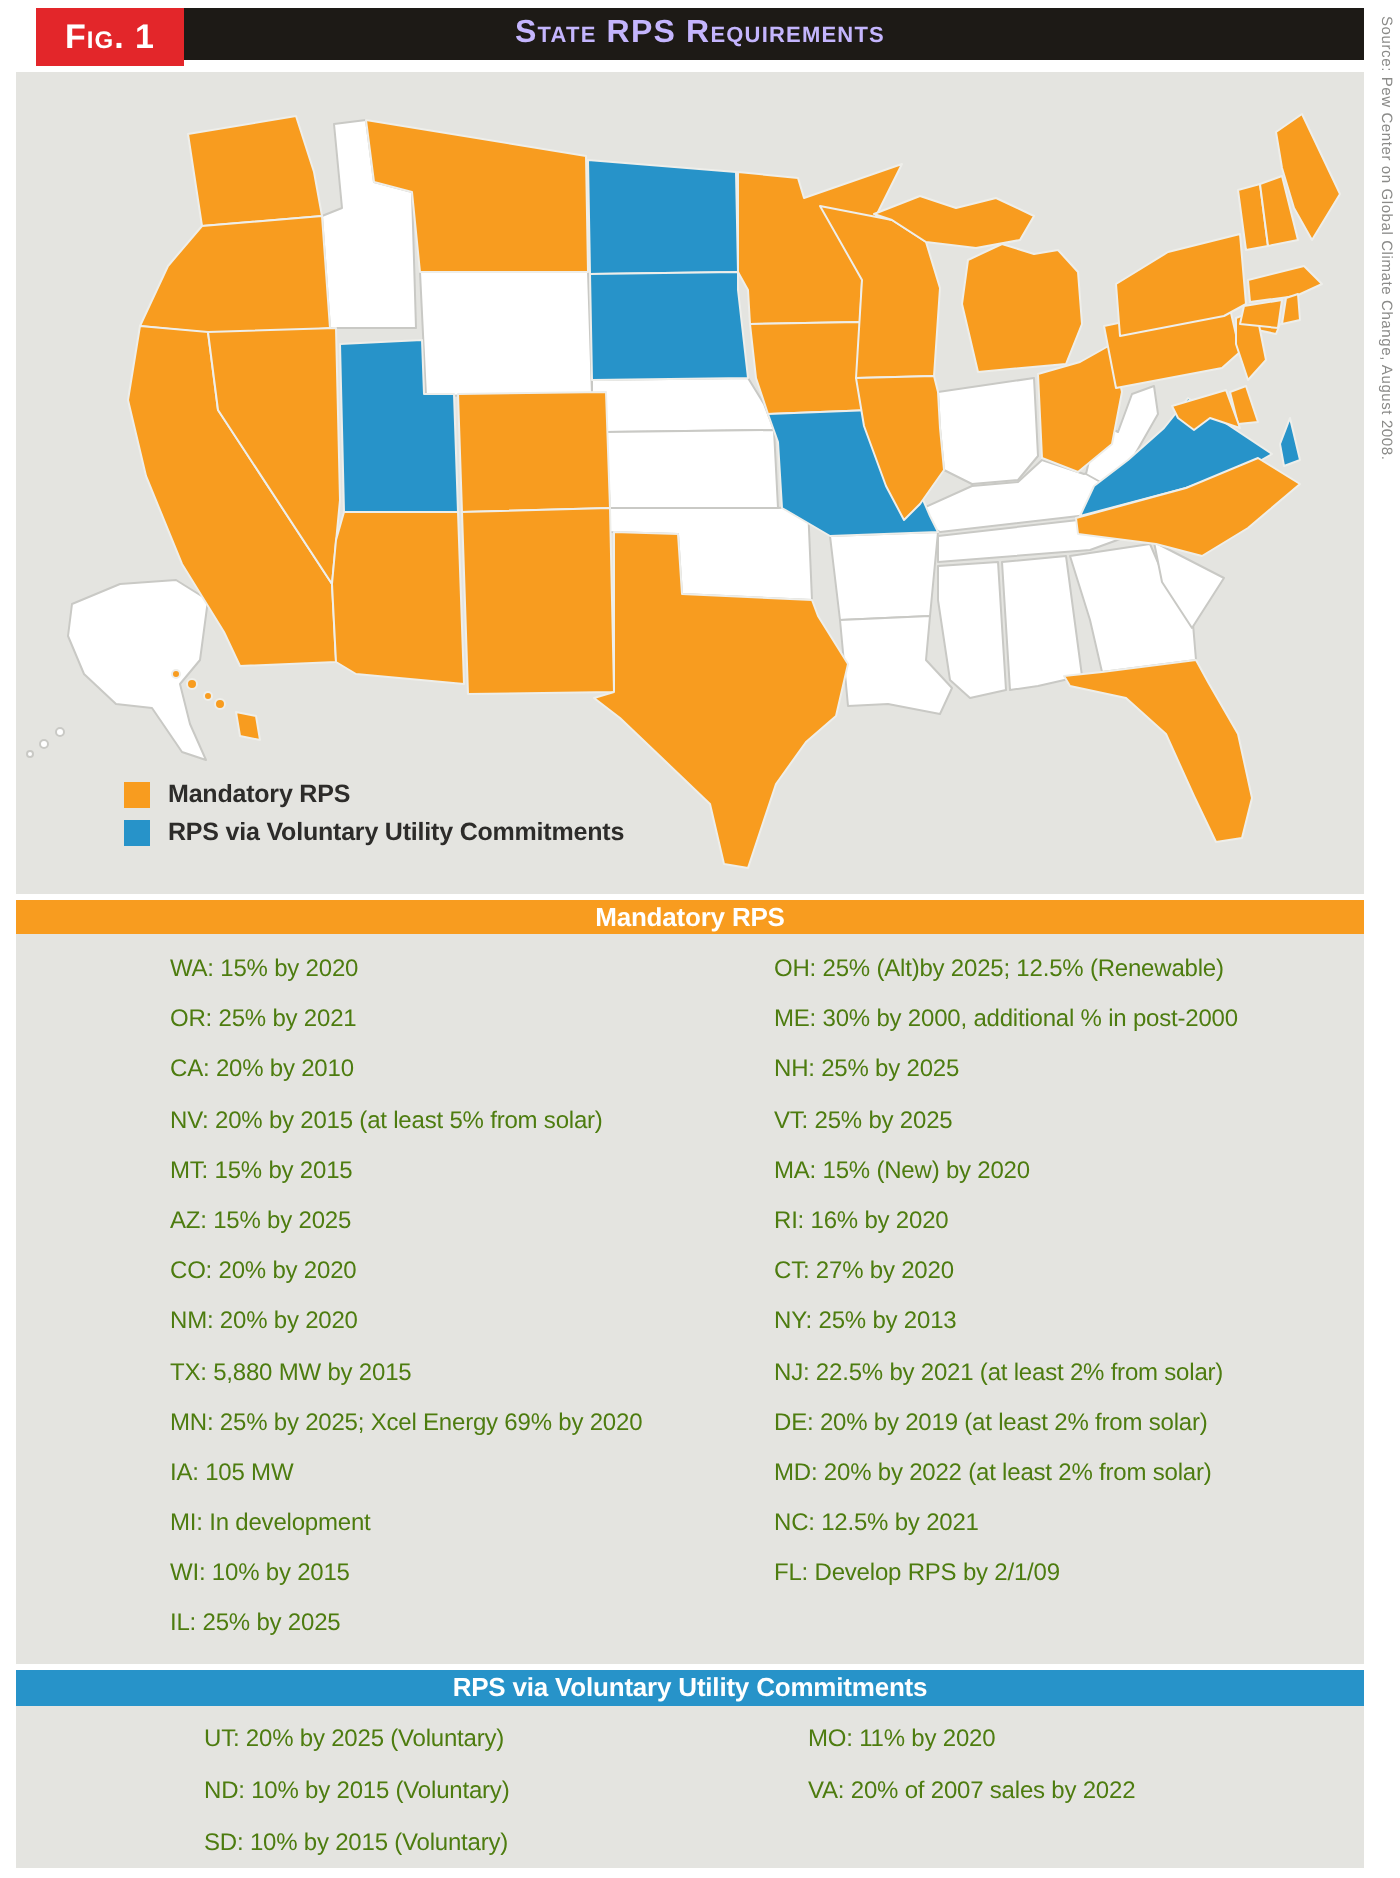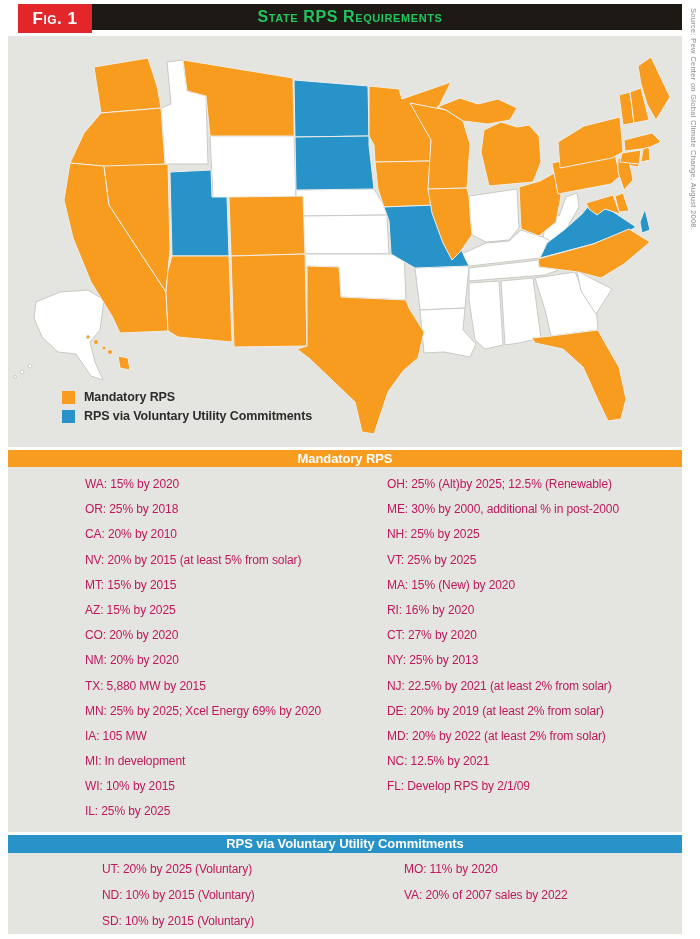--- a/index.html
+++ b/index.html
@@ -4,21 +4,21 @@
 <style>
   html,body{margin:0;padding:0;background:#fff;}
   .page{position:relative;width:700px;height:939px;background:#ffffff;overflow:hidden;
         font-family:Liberation Sans, sans-serif;}
   
   .fig-header{position:absolute;left:18px;top:4px;width:664px;height:26px;background:var(--ink);}
   .fig-badge{position:absolute;left:0;top:0;width:74px;height:29px;background:var(--red);
              color:#fff;font-weight:bold;font-size:17px;line-height:29px;text-align:center;
              font-variant:small-caps;letter-spacing:.5px;}
   .fig-title{position:absolute;left:74px;right:74px;top:0;height:26px;line-height:26px;
-             text-align:center;color:#22c55e;font-weight:bold;font-size:16px;
+             text-align:center;color:#c4b5fd;font-weight:bold;font-size:16px;
              font-variant:small-caps;letter-spacing:.6px;}
   
   .source{position:absolute;top:8px;right:2px;writing-mode:vertical-rl;
           font-size:7.5px;color:#8b8b89;letter-spacing:.3px;}
   
   .panel{position:absolute;left:8px;top:36px;width:674px;height:898px;background:var(--panel);}
   .panel svg{position:absolute;left:0;top:0;}
   
   .legend{position:absolute;left:54px;top:354px;}
   .legend-row{display:flex;align-items:center;margin-bottom:5px;}
@@ -29,21 +29,21 @@
        font-weight:bold;font-size:13px;text-align:center;letter-spacing:-.1px;}
   .bar-orange{top:411px;height:17px;line-height:17px;background:var(--orange);}
   .bar-blue{top:796px;height:18px;line-height:18px;background:var(--blue);}
   
   .cols{position:absolute;left:0;right:0;}
   #mand-cols{top:436px;}
   #vol-cols{top:820px;}
   .col{position:absolute;top:0;}
   .col-left{left:77px;width:298px;}
   .col-right{left:379px;width:292px;}
-  .rps-row{height:25.2px;line-height:25.2px;font-size:12px;color:#be185d;
+  .rps-row{height:25.2px;line-height:25.2px;font-size:12px;color:#4d7c0f;
            white-space:nowrap;letter-spacing:-.1px;}
   #vol-cols .rps-row{height:26px;line-height:26px;margin-left:17px;}
 </style>
 </head>
 <body>
 
 <div class="page" style="--orange: #F89C1F; --blue: #2793C9; --red: #E3262A; --ink: #1D1A16; --panel: #E4E4E0;">
 
   <div class="fig-header">
     <div class="fig-badge">Fig. 1</div>
@@ -139,21 +139,21 @@
         <span class="legend-label">RPS via Voluntary Utility Commitments</span>
       </div>
     </div>
 
     <div class="bar bar-orange">
       <span>Mandatory RPS</span>
     </div>
     <div class="cols" id="mand-cols">
       <div class="col col-left" id="mand-left">
           <div class="rps-row">WA: 15% by 2020</div>
-          <div class="rps-row">OR: 25% by 2018</div>
+          <div class="rps-row">OR: 25% by 2021</div>
           <div class="rps-row">CA: 20% by 2010</div>
           <div class="rps-row">NV: 20% by 2015 (at least 5% from solar)</div>
           <div class="rps-row">MT: 15% by 2015</div>
           <div class="rps-row">AZ: 15% by 2025</div>
           <div class="rps-row">CO: 20% by 2020</div>
           <div class="rps-row">NM: 20% by 2020</div>
           <div class="rps-row">TX: 5,880 MW  by 2015</div>
           <div class="rps-row">MN: 25% by 2025; Xcel Energy 69% by 2020</div>
           <div class="rps-row">IA: 105 MW</div>
           <div class="rps-row">MI: In development</div>

